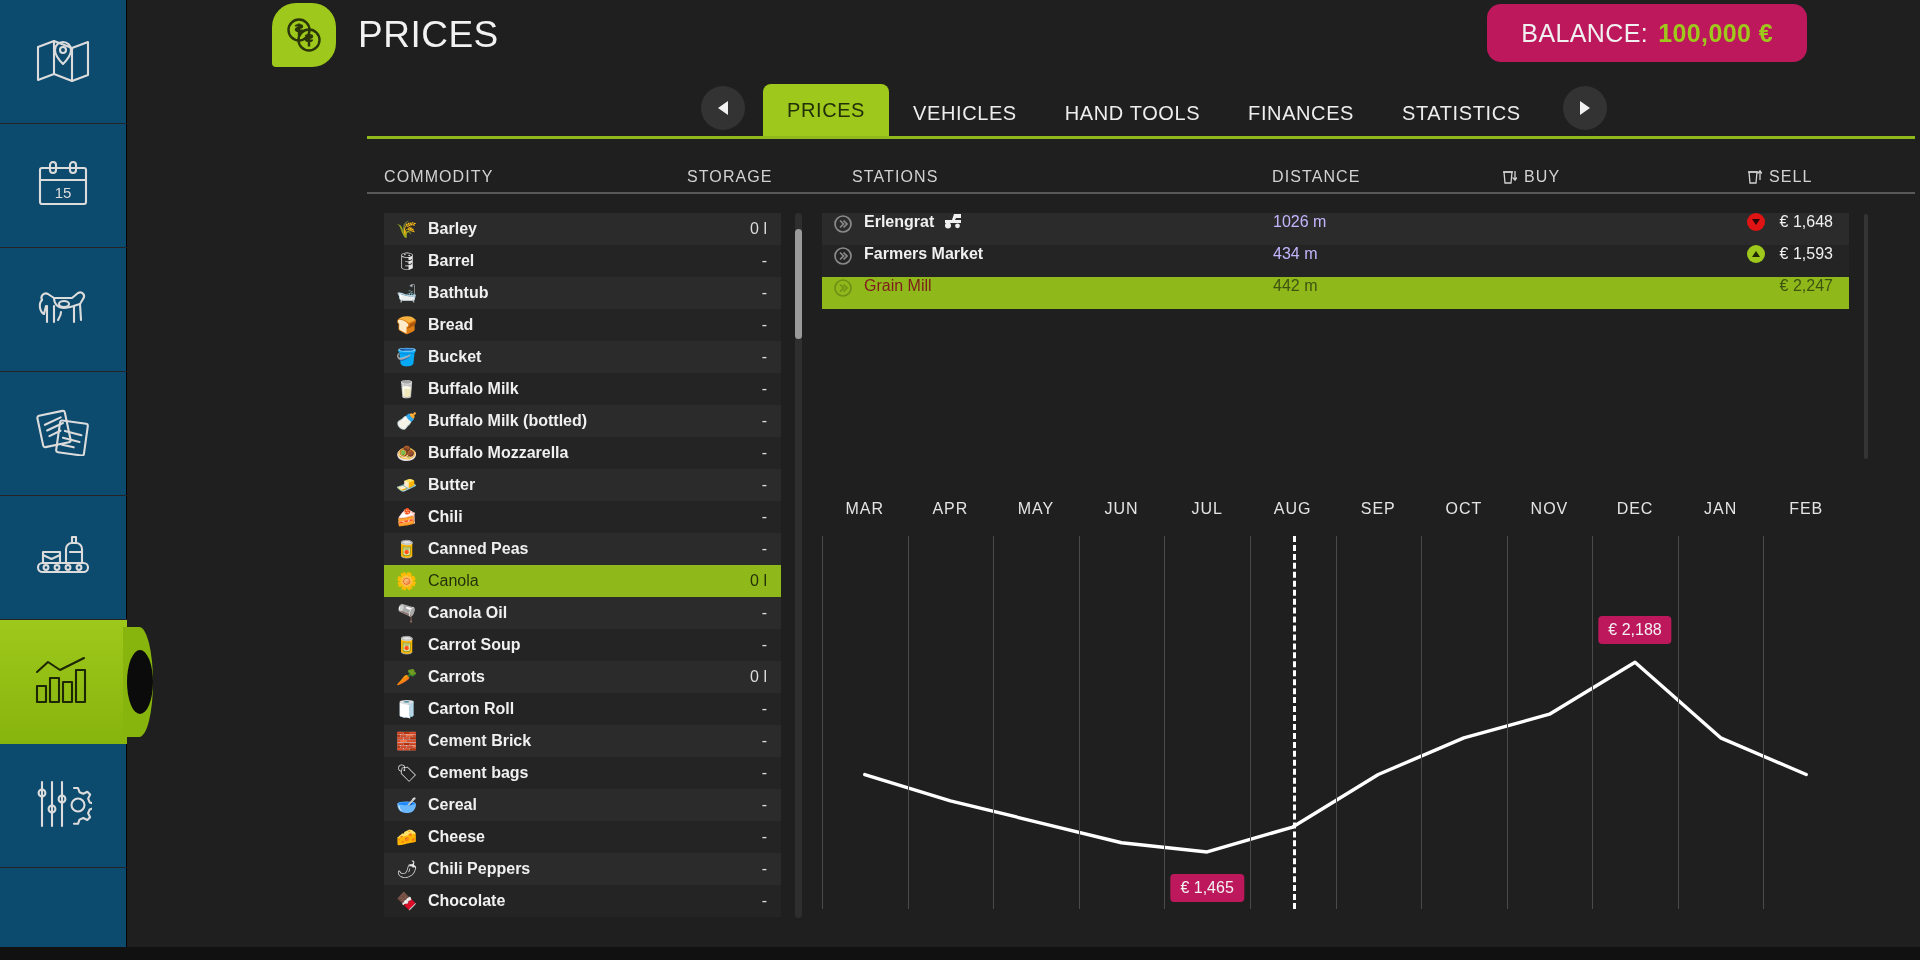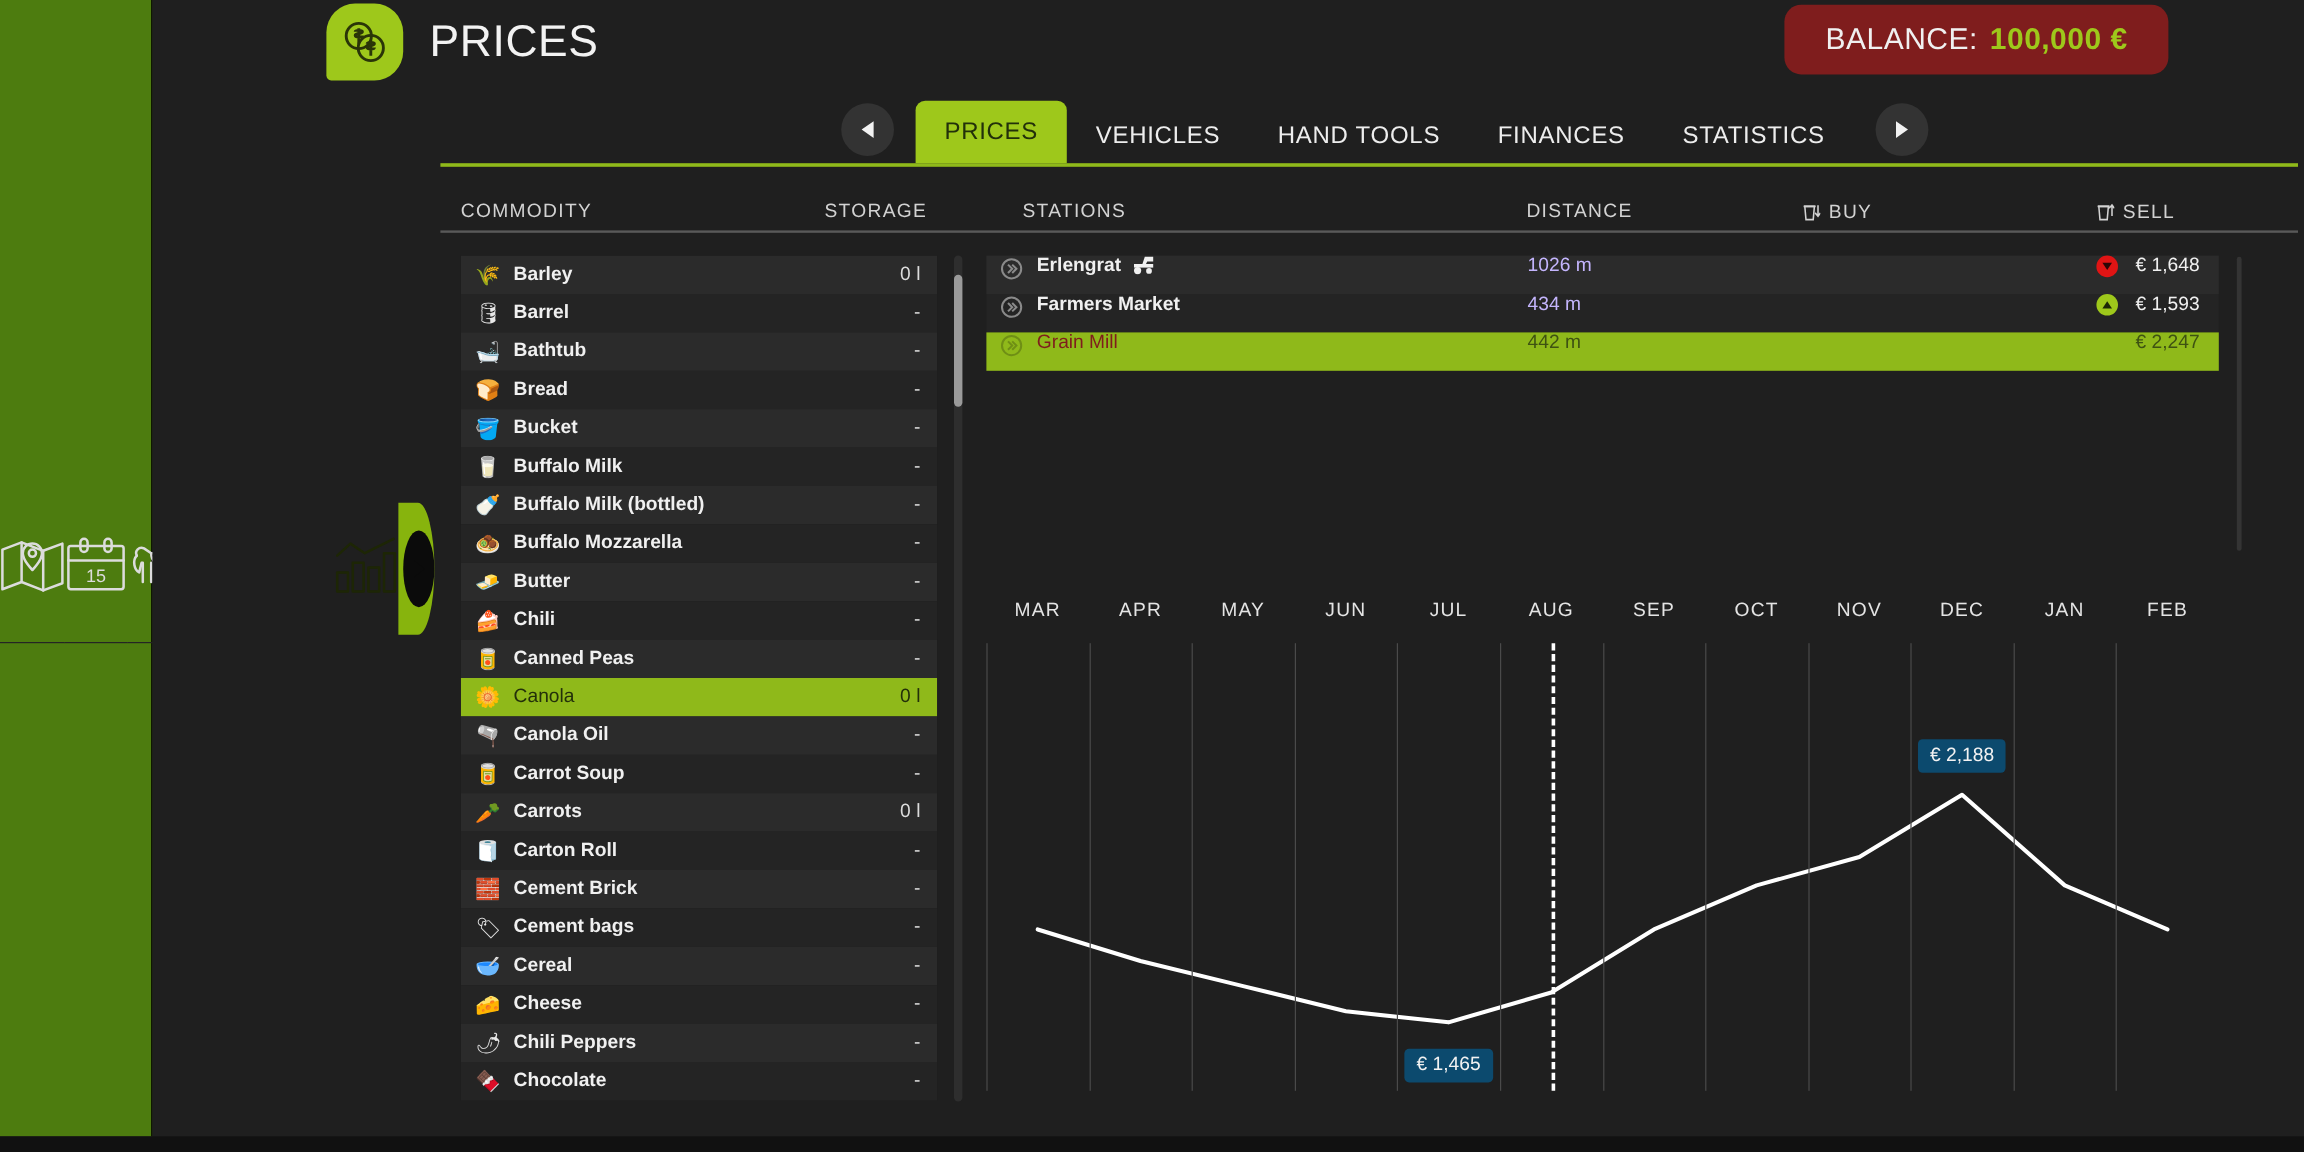--- a/index.html
+++ b/index.html
@@ -4,22 +4,22 @@
 <style>
   * { margin:0; padding:0; box-sizing:border-box; }
   html,body { width:1920px; height:960px; background:#000; overflow:hidden; }
   body { font-family:"Liberation Sans", sans-serif; color:#e8e8e8; }
 
   #app { position:relative; width:1920px; height:960px; background:#1c1c1c; }
 
   
   #sidebar {
     position:absolute; left:0; top:0; width:127px; height:947px;
-    background:#4d7c0f; border-right:1px solid #000;
-    display:flex; align-items:center;
+    background:#0c4a6e; border-right:1px solid #000;
+    display:flex; flex-direction:column; align-items:center;
   }
   .side-item {
     width:127px; height:124px; display:flex; align-items:center; justify-content:center;
     border-bottom:1px solid #242424; position:relative;
   }
   .side-item svg { stroke:#dcdcdc; fill:none; stroke-width:2.1; stroke-linecap:round; stroke-linejoin:round; }
   .side-item.active { background:linear-gradient(180deg,#9ec81b 0%,#87b40d 100%); border-bottom:none; }
   .side-item.active svg { stroke:#1d2605; }
   .side-item.active::after{
     content:""; position:absolute; right:-24px; top:50%; transform:translateY(-50%);
@@ -51,21 +51,21 @@
   #title-badge {
     width:64px;height:64px;background:#9ec81b;
     border-radius:24px 24px 24px 4px;
     display:flex;align-items:center;justify-content:center;
   }
   #title-badge svg { stroke:#2a3508; fill:none; stroke-width:2.4; }
   #page-title { font-size:37px; letter-spacing:.5px; color:#f2f2f2; font-weight:400; }
 
   #balance-pill {
     position:absolute; right:113px; top:4px; height:58px; padding:0 34px;
-    background:#7f1d1d; border-radius:14px; display:flex; align-items:center; gap:10px;
+    background:#be185d; border-radius:14px; display:flex; align-items:center; gap:10px;
   }
   #balance-label { font-size:25px; color:#f0f0f0; letter-spacing:.4px; }
   #balance-value { font-size:25px; color:#9ec81b; font-weight:bold; letter-spacing:.4px; }
 
   
   #tabbar { position:absolute; left:0; top:79px; width:1793px; height:57px; }
   #tabline { position:absolute; left:240px; top:136px; width:1548px; height:3px; background:#8fb91a; }
   .tabs-inner { position:absolute; left:574px; top:0; display:flex; align-items:flex-end; height:57px; gap:0; }
   .arrow-btn {
     width:44px;height:44px;border-radius:50%;background:#333333;
@@ -124,21 +124,21 @@
 
   
   #chart { position:absolute; left:695px; top:500px; width:1027px; height:418px; }
   #months { position:absolute; left:0; top:0; width:1027px; height:34px; }
   .mlab { position:absolute; top:0; font-size:16px; color:#e4e4e4; letter-spacing:1px; transform:translateX(-50%); }
   #plot { position:absolute; left:0; top:36px; width:1027px; height:373px; }
   .gl { position:absolute; top:0; width:1px; height:373px; background:#4a4a4a; }
   #nowline { position:absolute; top:0; width:0; height:373px; border-left:3px dashed #ffffff; }
   #curve { position:absolute; left:0; top:0; }
   .tag {
-    position:absolute; background:#0c4a6e; color:#f2f2f2; font-size:16px;
+    position:absolute; background:#be185d; color:#f2f2f2; font-size:16px;
     padding:5px 10px; border-radius:4px; white-space:nowrap; transform:translateX(-50%);
   }
 
   #bottombar { position:absolute; left:0; top:947px; width:1920px; height:13px; background:#111; }
 </style>
 </head>
 <body>
 
 <div id="app">
 

